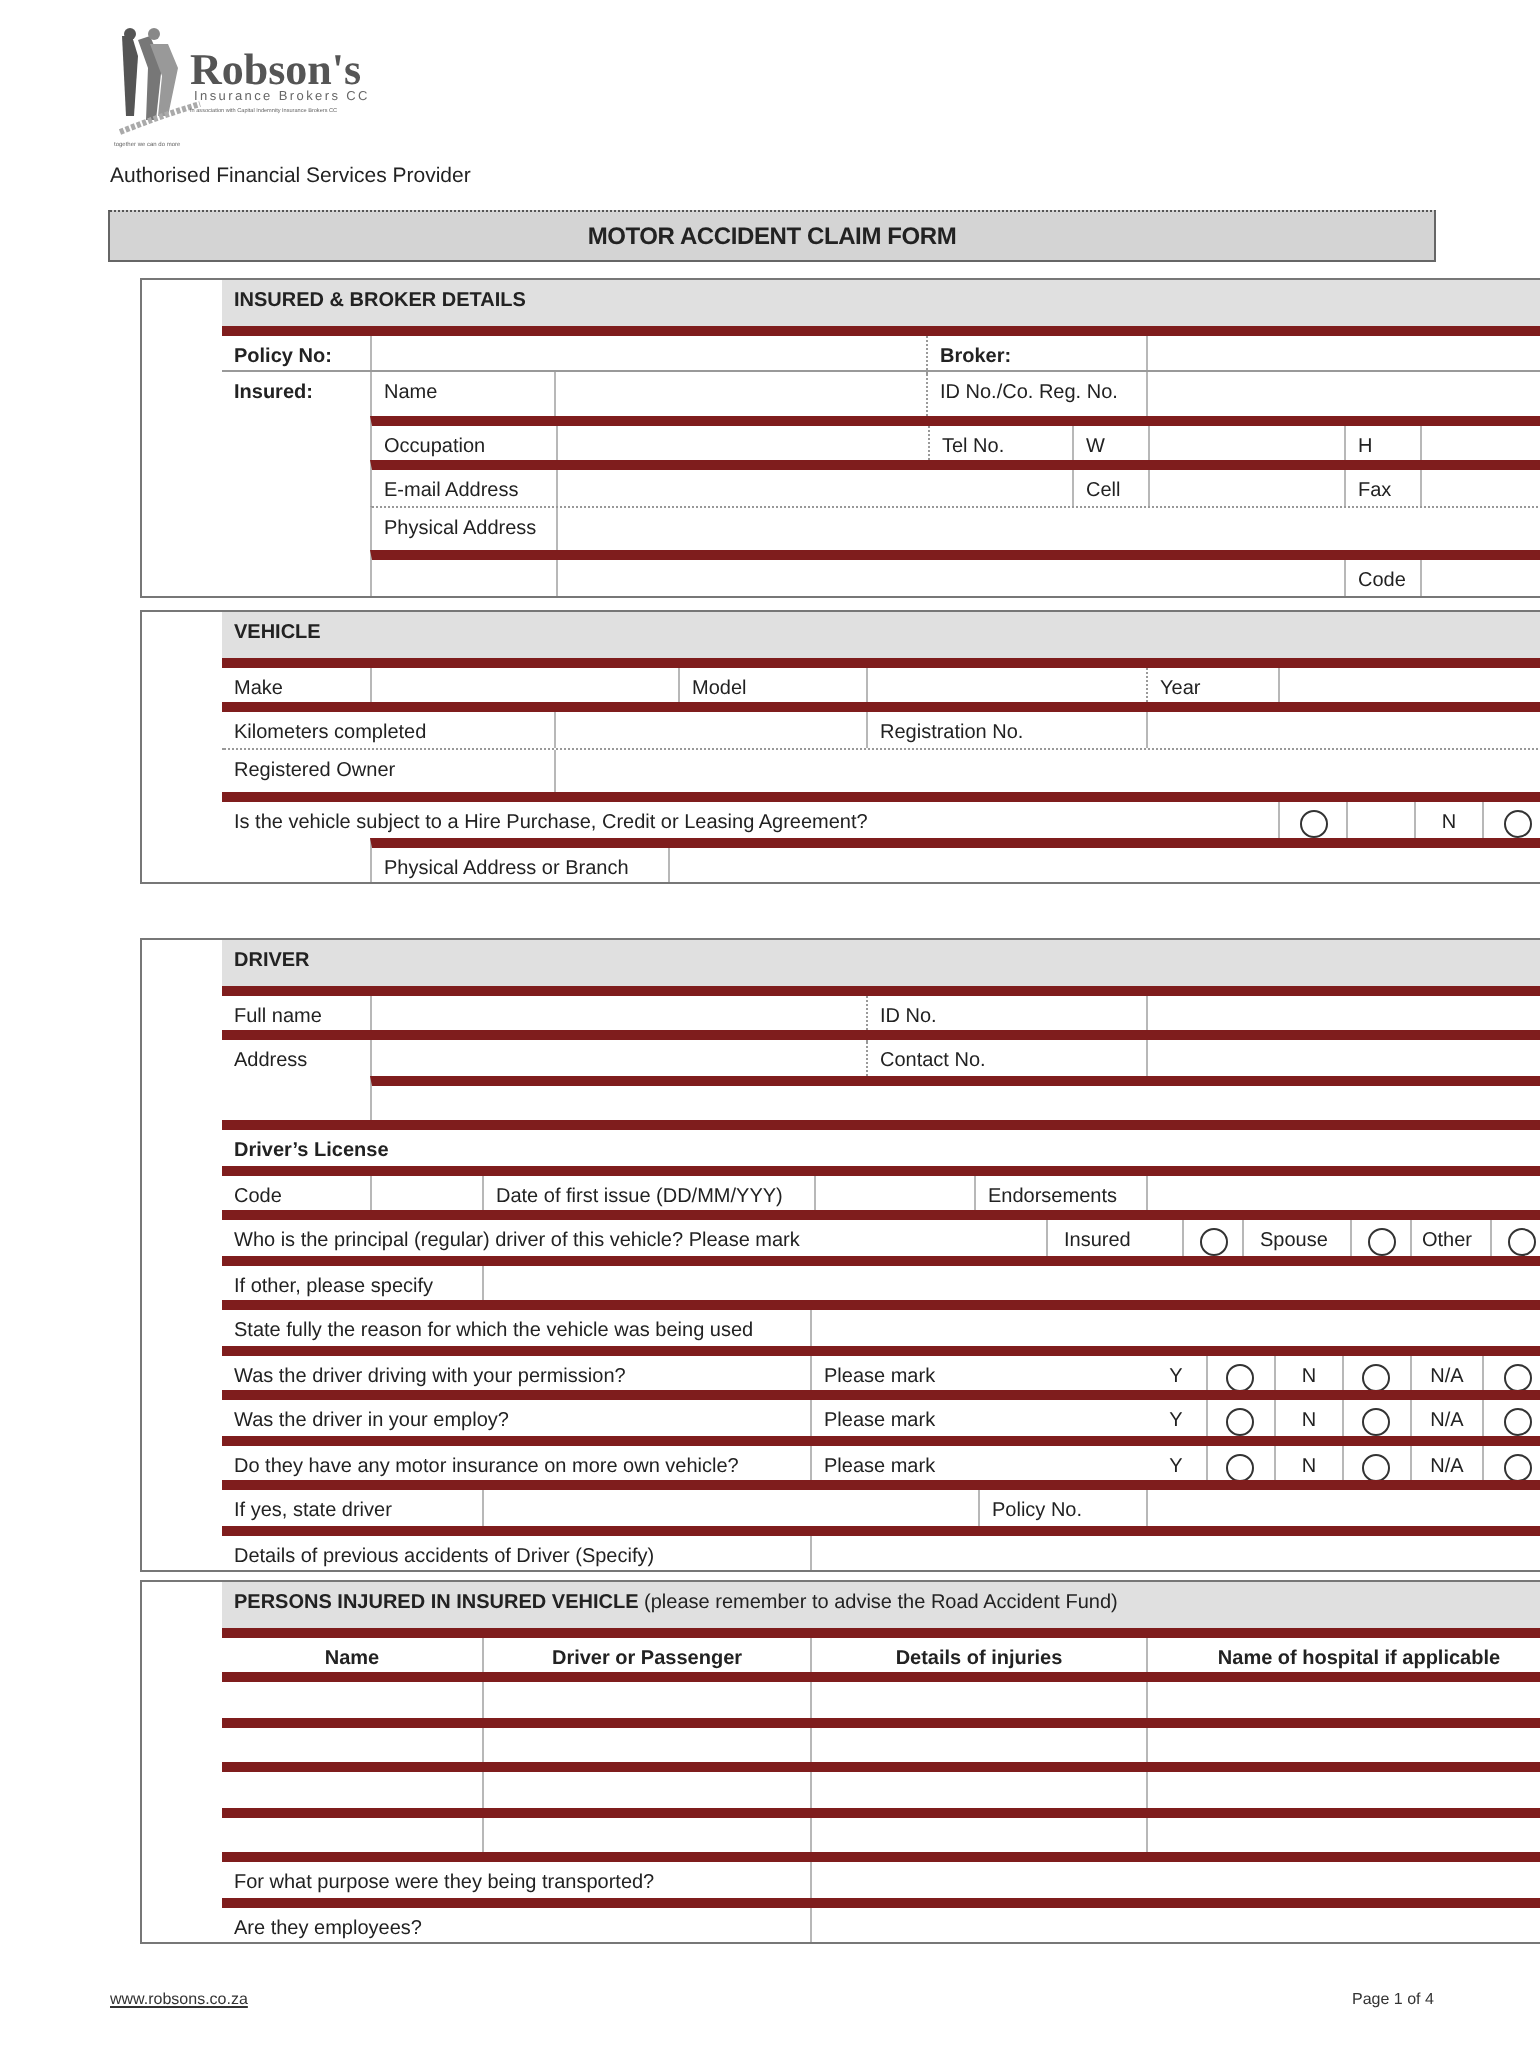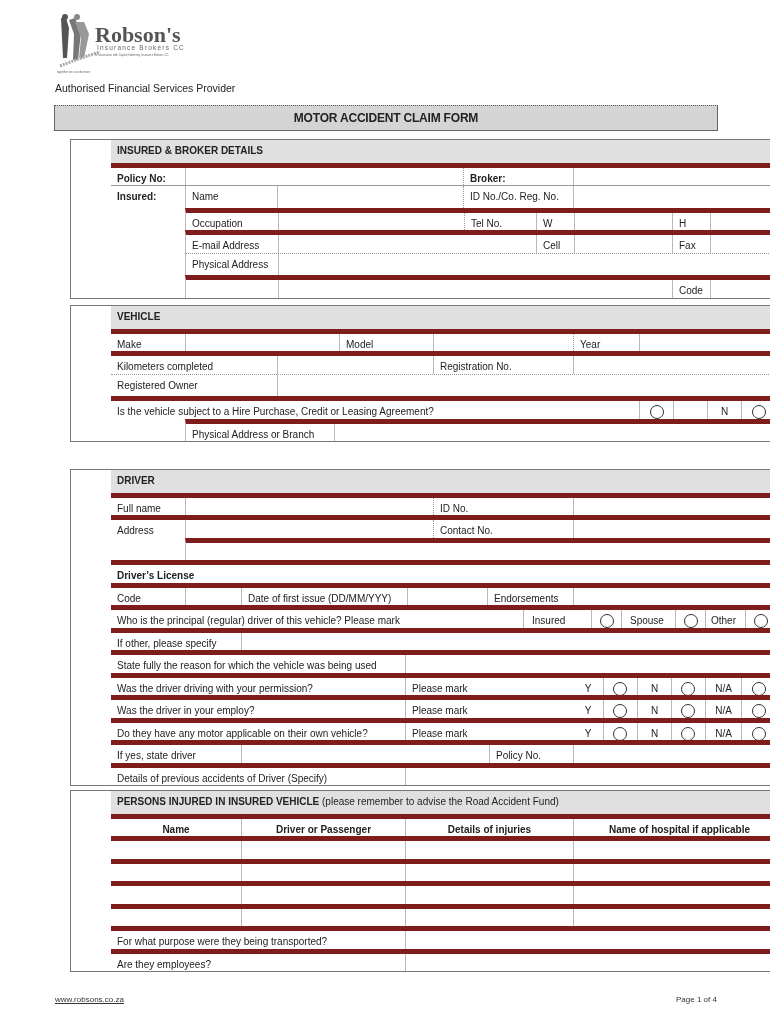--- a/index.html
+++ b/index.html
@@ -207,21 +207,21 @@
     <div class="cell vl center" style="left:526px;width:34px">N</div>
     <div class="cell vl" style="left:560px;width:34px">
         <span class="radio" style="left:9px"></span>
       </div>
     <div class="cell vl center" style="left:594px;width:36px">N/A</div>
     <div class="cell vl" style="left:630px;right:0">
         <span class="radio" style="left:10px"></span>
       </div>
   </div>
   <div class="row">
-    <div class="cell" style="left:0;width:294px">Do they have any motor applicable on their own vehicle?</div>
+    <div class="cell" style="left:0;width:294px">Do they have any motor insurance on more own vehicle?</div>
     <div class="cell vl" style="left:294px;width:168px">Please mark</div>
     <div class="cell center" style="left:462px;width:30px">Y</div>
     <div class="cell vl" style="left:492px;width:34px">
         <span class="radio" style="left:9px"></span>
       </div>
     <div class="cell vl center" style="left:526px;width:34px">N</div>
     <div class="cell vl" style="left:560px;width:34px">
         <span class="radio" style="left:9px"></span>
       </div>
     <div class="cell vl center" style="left:594px;width:36px">N/A</div>

